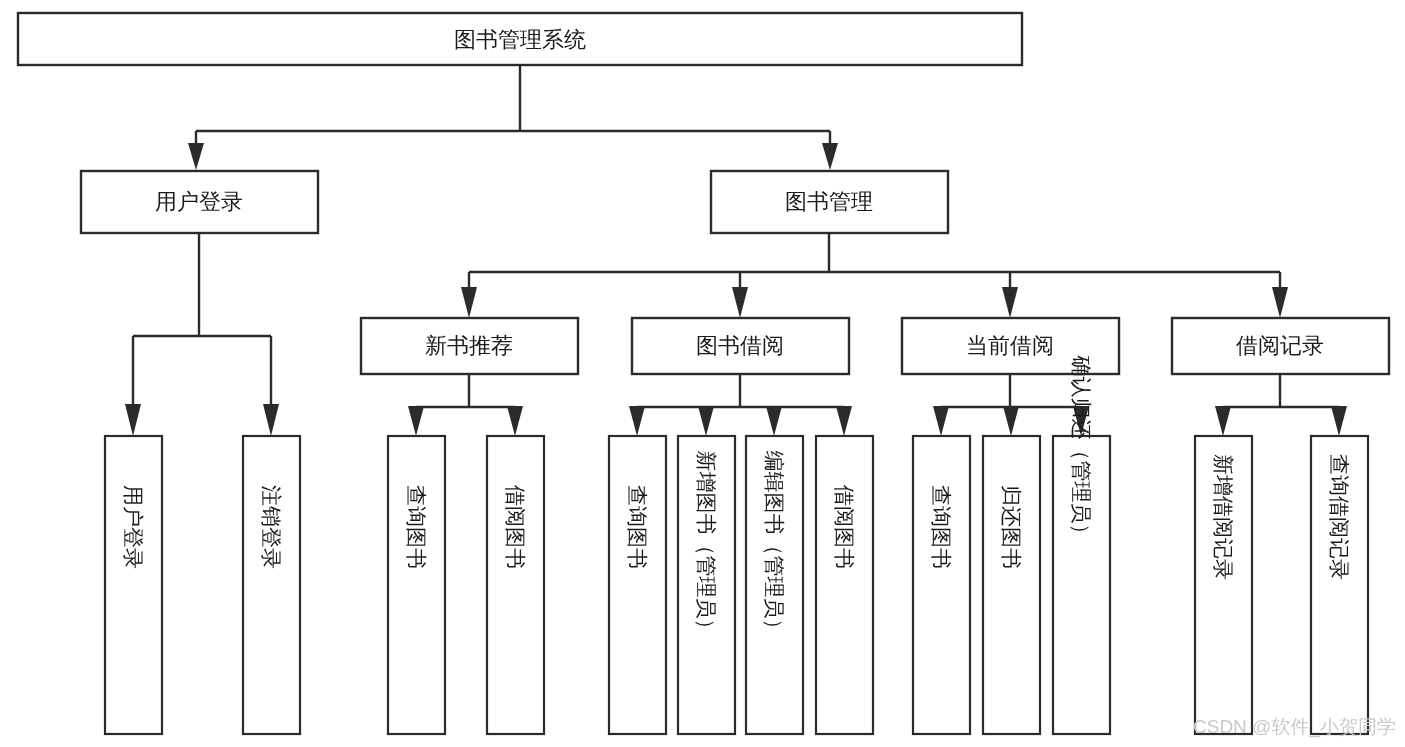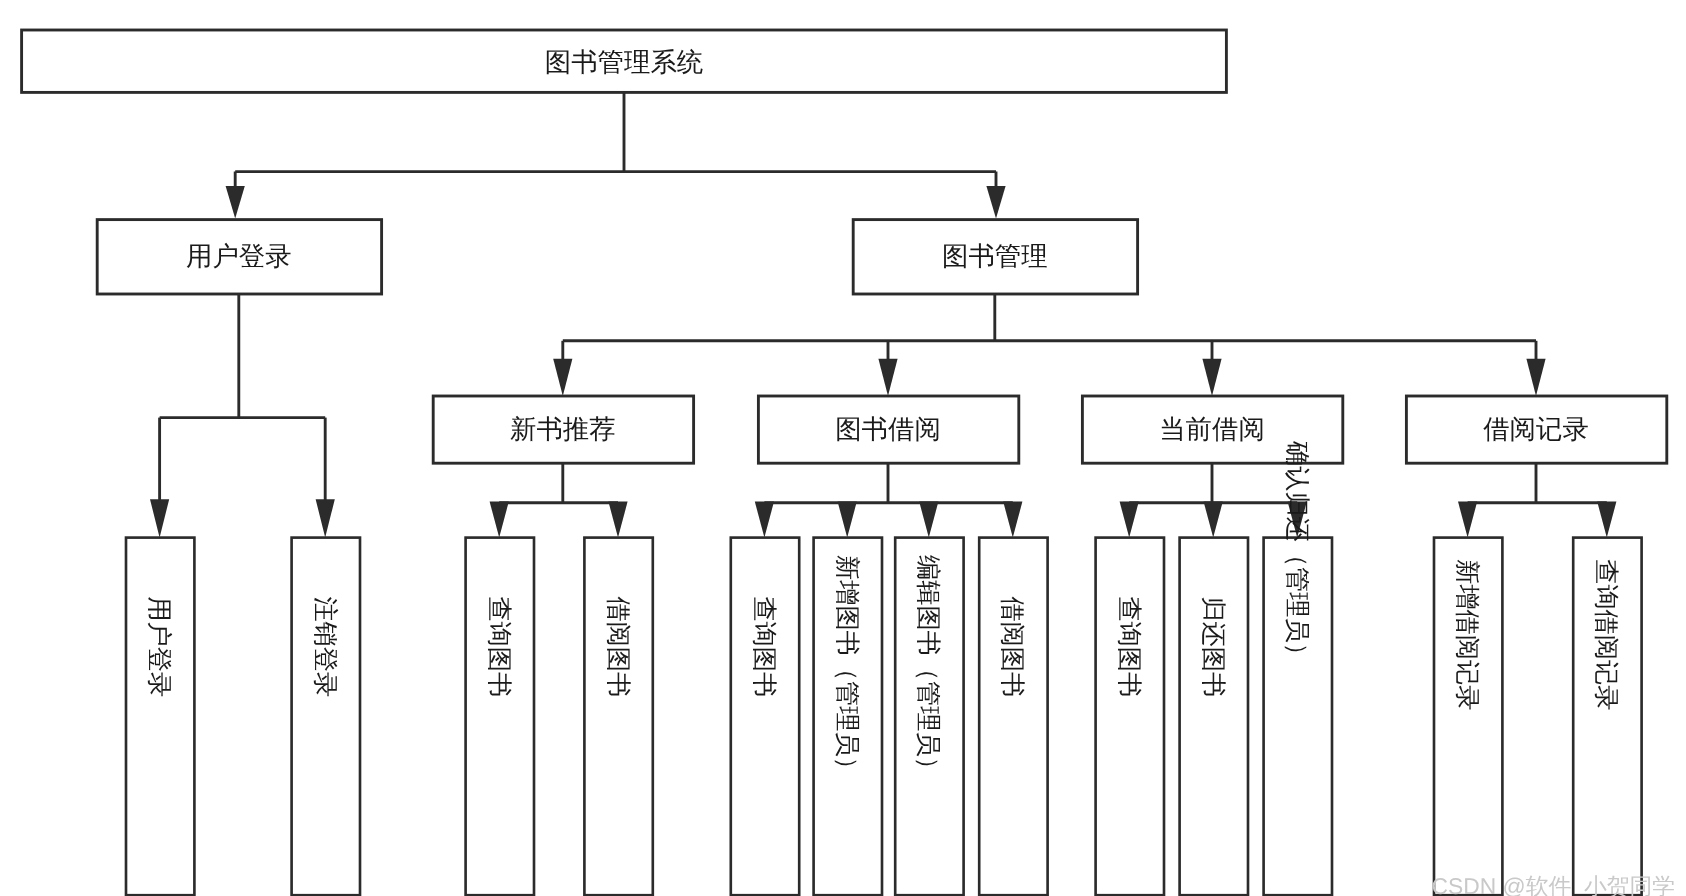--- a/index.html
+++ b/index.html
@@ -9,21 +9,21 @@
   }
   body {
     width: 1405px;
     height: 747px;
     font-family: "Liberation Sans", "DejaVu Sans", sans-serif;
     overflow: hidden;
     position: relative;
   }
   #diagram-root {
     position: absolute;
-    left: 0; top: 12px;
+    left: 0; top: 0;
     width: 1405px;
     height: 565px;
   }
   svg.diagram {
     display: block;
     width: 1405px;
     height: 747px;
     background: #ffffff;
   }
   .node-rect {

